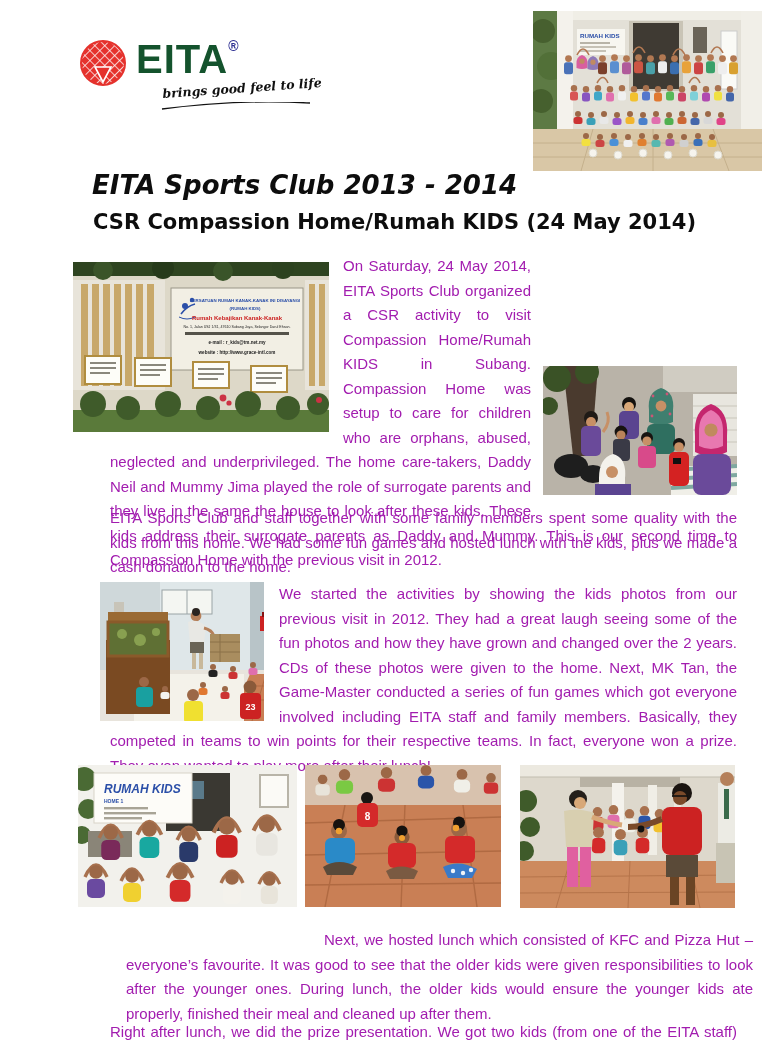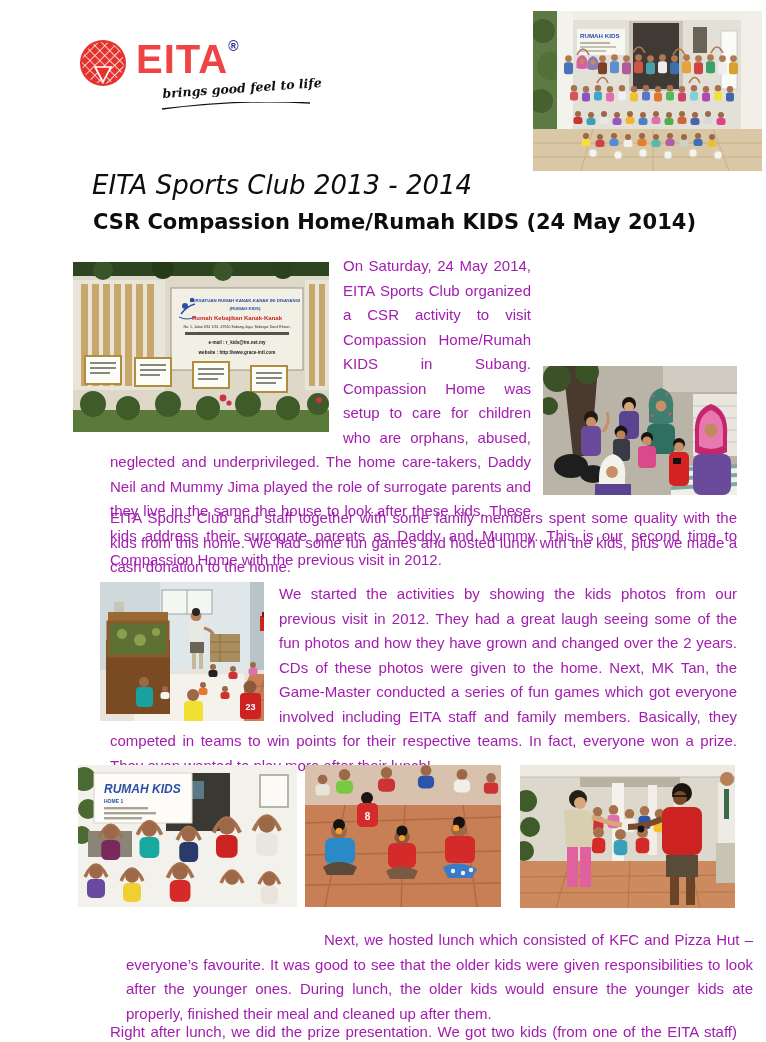--- a/index.html
+++ b/index.html
@@ -1,22 +1,22 @@
 <!DOCTYPE html>
 <html><head>
 <meta charset="utf-8">
 <style>
   html,body{margin:0;padding:0;background:#9a9a9a;}
   .page{position:relative;width:766px;height:1042px;margin:0 auto;background:#ffffff;overflow:hidden;
         font-family:"Liberation Sans",sans-serif;color:#1c1c1c;}
   .abs{position:absolute;}
   .para{font-size:15px;line-height:24.5px;text-align:justify;color:#a21caf;}
-  .title{font-family:"DejaVu Sans",sans-serif;font-weight:normal;font-style:italic;font-size:26px;color:#0d0d0d;white-space:nowrap;}
+  .title{font-family:"DejaVu Sans",sans-serif;font-weight:bold;font-style:italic;font-size:26px;color:#0d0d0d;white-space:nowrap;}
   .subtitle{font-family:"DejaVu Sans",sans-serif;font-weight:bold;font-size:21px;color:#0d0d0d;white-space:nowrap;}
-  .logo-word{font-family:"Liberation Sans",sans-serif;font-weight:800;font-size:40px;letter-spacing:1px;color:#ef4444;line-height:1;}
+  .logo-word{font-family:"Liberation Sans",sans-serif;font-weight:800;font-size:40px;letter-spacing:1px;color:#14532d;line-height:1;}
   .logo-reg{font-size:14px;vertical-align:22px;font-weight:bold;color:#2d2f92;}
   .tagline{font-family:"DejaVu Serif",serif;font-style:italic;font-weight:bold;font-size:12.5px;color:#111;
            transform:rotate(-4deg);transform-origin:left bottom;white-space:nowrap;}
   .photo{display:block;}
   .ph-frame{overflow:hidden;}
   
   #p1wrap{position:absolute;left:110px;top:254px;width:627px;}
   .ph1{float:left;width:256px;height:170px;margin:8px 14px 10px -37px;}
   .ph2{float:right;width:194px;height:129px;margin:112px 0 8px 12px;}
   #p2{position:absolute;left:110px;top:506px;width:627px;}

